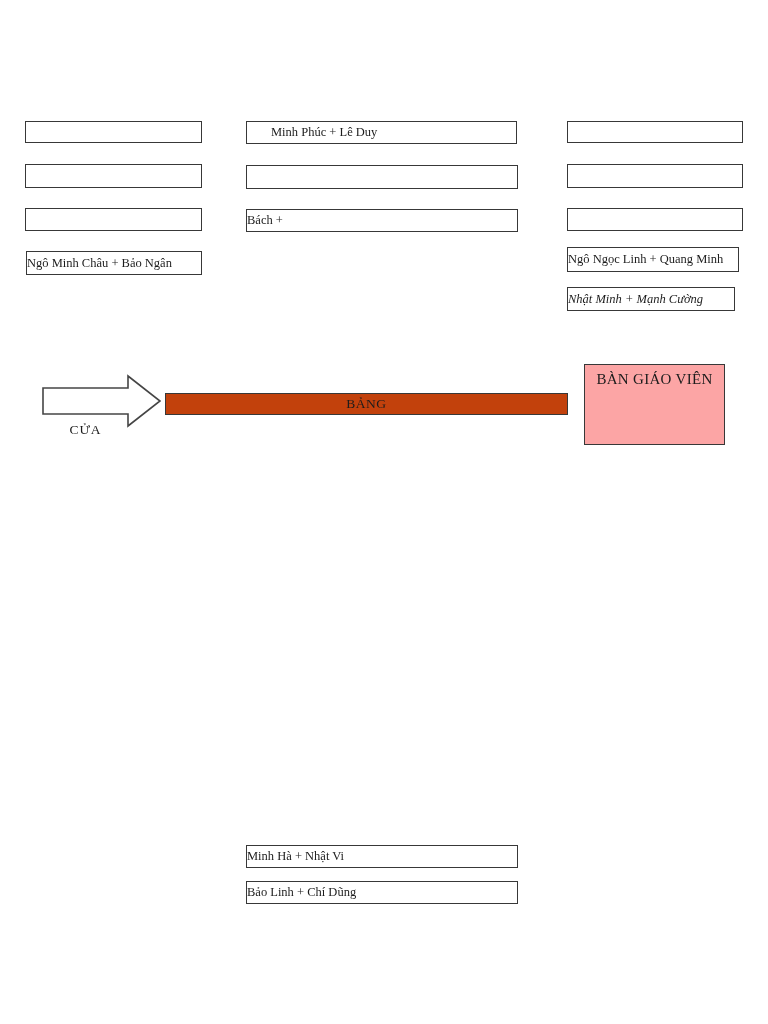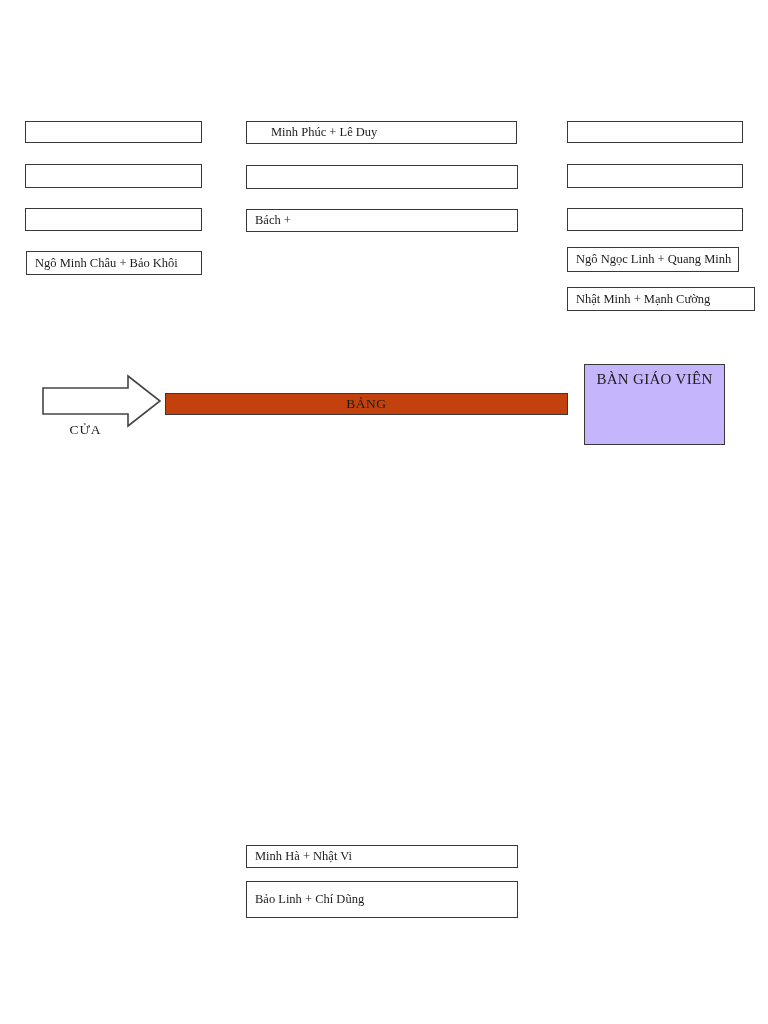--- a/index.html
+++ b/index.html
@@ -18,41 +18,41 @@
   }
   .desk {
     position: absolute;
     box-sizing: border-box;
     border: 1.6px solid #383838;
     background: #ffffff;
     display: flex;
     align-items: center;
     font-size: 12.5px;
     line-height: 1;
-    padding-left: 8px;
+    padding-left: 0;
     white-space: nowrap;
     overflow: hidden;
   }
   .desk.pad-lg { padding-left: 24px; }
   .board {
     position: absolute;
     box-sizing: border-box;
     border: 1.6px solid #383838;
     background: #c2410c;
     display: flex;
     align-items: center;
     justify-content: center;
     font-size: 13.5px;
     letter-spacing: 0.5px;
   }
   .teacher-desk {
     position: absolute;
     box-sizing: border-box;
     border: 1.6px solid #383838;
-    background: #c4b5fd;
+    background: #fca5a5;
     display: flex;
     justify-content: center;
     align-items: flex-start;
     padding-top: 6px;
     font-size: 15px;
     letter-spacing: 0.3px;
     text-align: right;
   }
   .door-arrow-wrap {
     position: absolute;
@@ -76,39 +76,39 @@
   }
 </style>
 </head>
 <body>
 
 <div class="page">
 
   <div class="desk" style="left:25px; top:121px; width:177px; height:22px;"></div>
   <div class="desk" style="left:25px; top:164px; width:177px; height:24px;"></div>
   <div class="desk" style="left:25px; top:208px; width:177px; height:23px;"></div>
-  <div class="desk" style="left:26px; top:251px; width:176px; height:24px;">Ngô Minh Châu + Bảo Khôi</div>
+  <div class="desk" style="left:26px; top:251px; width:176px; height:24px;">Ngô Minh Châu + Bảo Ngân</div>
 
   <div class="desk pad-lg" style="left:246px; top:121px; width:271px; height:23px;">Minh Phúc + Lê Duy</div>
   <div class="desk" style="left:246px; top:165px; width:272px; height:24px;"></div>
   <div class="desk" style="left:246px; top:209px; width:272px; height:23px;">Bách +</div>
 
   <div class="desk" style="left:567px; top:121px; width:176px; height:22px;"></div>
   <div class="desk" style="left:567px; top:164px; width:176px; height:24px;"></div>
   <div class="desk" style="left:567px; top:208px; width:176px; height:23px;"></div>
   <div class="desk" style="left:567px; top:247px; width:172px; height:25px;">Ngô Ngọc Linh + Quang Minh</div>
-  <div class="desk" style="left:567px; top:287px; width:188px; height:24px;">Nhật Minh + Mạnh Cường</div>
+  <div class="desk" style="left:567px; top:287px; width:168px; height:24px;font-style:italic;">Nhật Minh + Mạnh Cường</div>
 
   <div class="door-arrow-wrap">
     <svg width="124" height="60" viewBox="0 0 124 60" xmlns="http://www.w3.org/2000/svg">
       <polygon points="3,17 88,17 88,5 120,30 88,55 88,43 3,43" fill="#ffffff" stroke="#454545" stroke-width="1.6" stroke-linejoin="miter"></polygon>
     </svg>
   </div>
   <div class="door-label">CỬA</div>
 
   <div class="board" style="left:165px; top:393px; width:403px; height:22px;">BẢNG</div>
 
   <div class="teacher-desk" style="left:584px; top:364px; width:141px; height:81px;">BÀN GIÁO VIÊN</div>
 
   <div class="desk" style="left:246px; top:845px; width:272px; height:23px;">Minh Hà + Nhật Vi</div>
-  <div class="desk" style="left:246px; top:881px; width:272px; height:37px;">Bảo Linh + Chí Dũng</div>
+  <div class="desk" style="left:246px; top:881px; width:272px; height:23px;">Bảo Linh + Chí Dũng</div>
 
 </div>
 
 </body></html>

